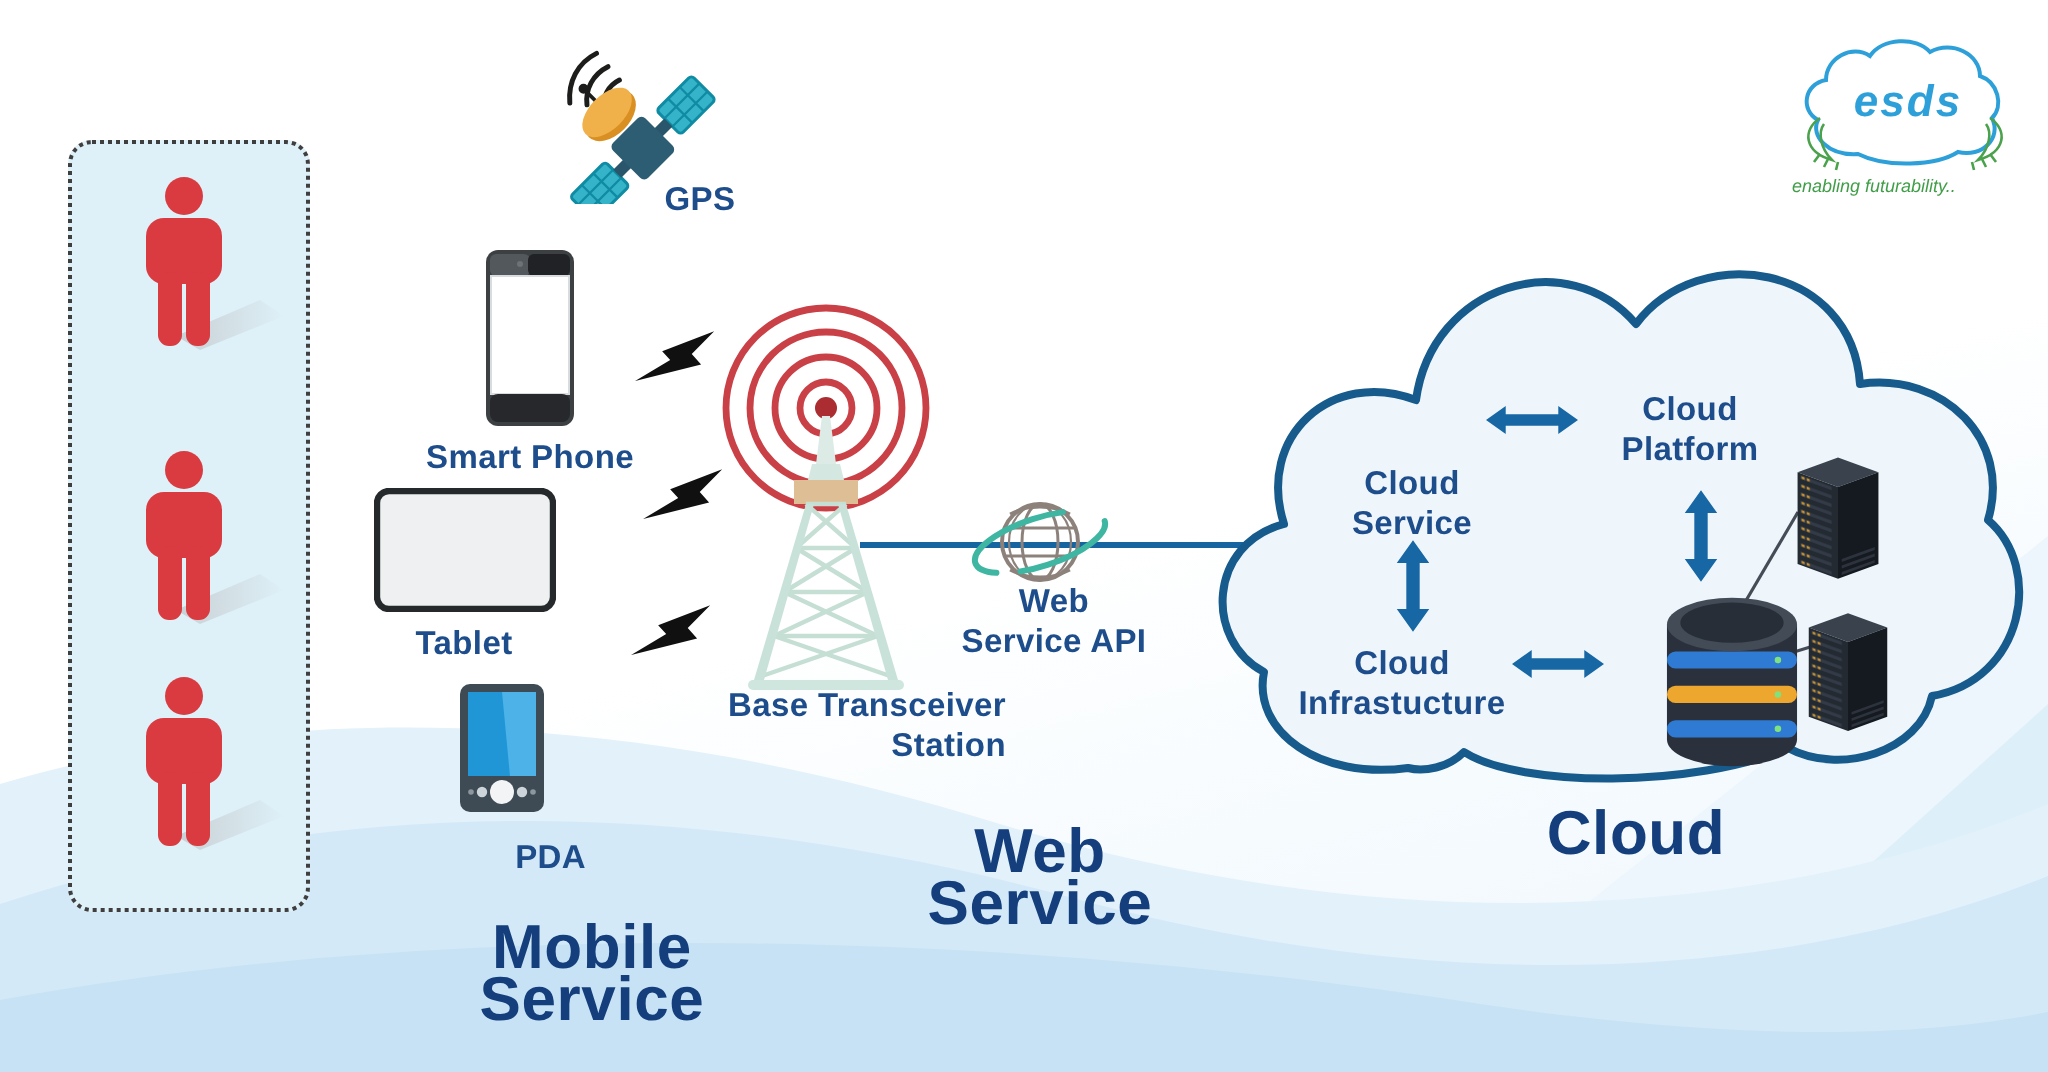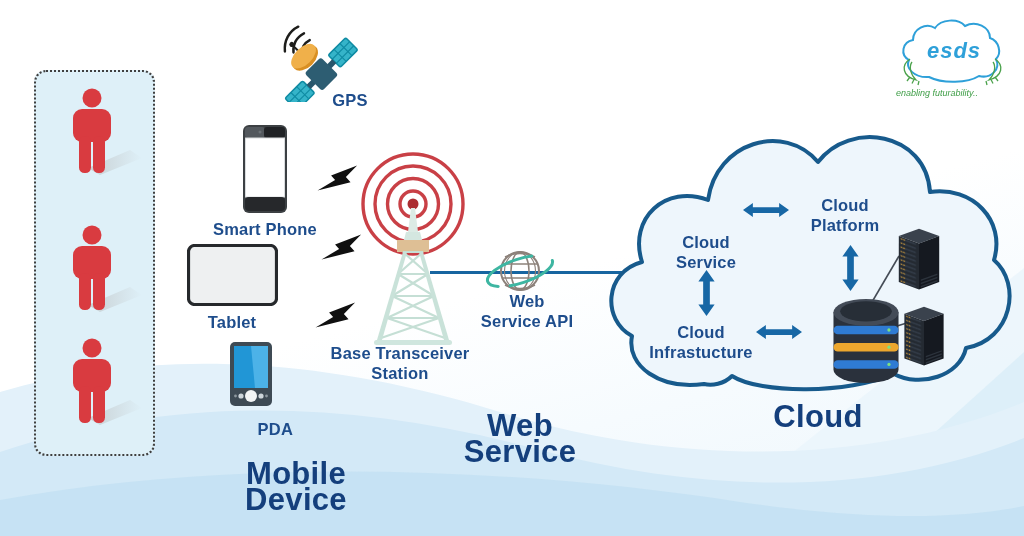--- a/index.html
+++ b/index.html
@@ -119,21 +119,21 @@
     <polygon points="22,5 39,5 39,47 26,47" fill="#4cb2e8"></polygon>
     <circle cx="22" cy="55" r="6" fill="#f2f4f5"></circle>
     <circle cx="12" cy="55" r="2.6" fill="#cdd5da"></circle>
     <circle cx="32" cy="55" r="2.6" fill="#cdd5da"></circle>
     <circle cx="6.5" cy="55" r="1.4" fill="#8d979e"></circle>
     <circle cx="37.5" cy="55" r="1.4" fill="#8d979e"></circle>
   </svg>
   <div class="lbl item" style="left:209px;top:419px;width:84px;text-align:right;">PDA</div>
 
   <div class="lbl section" style="left:226px;top:461px;width:140px;">Mobile
-Device</div>
+Service</div>
 
   <svg class="abs" style="left:312px;top:153px;width:56px;height:56px" viewBox="0 0 56 56">
     <polygon transform="rotate(48 28 28) translate(16 5)" points="12,0 2,26 8,26 4,46 20,16 13,16" fill="#101010"></polygon>
   </svg>
   <svg class="abs" style="left:316px;top:222px;width:56px;height:56px" viewBox="0 0 56 56">
     <polygon transform="rotate(48 28 28) translate(16 5)" points="12,0 2,26 8,26 4,46 20,16 13,16" fill="#101010"></polygon>
   </svg>
   <svg class="abs" style="left:310px;top:290px;width:56px;height:56px" viewBox="0 0 56 56">
     <polygon transform="rotate(48 28 28) translate(16 5)" points="12,0 2,26 8,26 4,46 20,16 13,16" fill="#101010"></polygon>
   </svg>
@@ -158,21 +158,21 @@
       <path d="M35,58 L60,80 M55,58 L30,80"></path>
       <path d="M30,80 L66,102 M60,80 L24,102"></path>
       <path d="M24,102 L71,124 M66,102 L19,124"></path>
       <path d="M19,124 L77,144 M71,124 L13,144"></path>
       <path d="M35,58 h20 M30,80 h30 M24,102 h42 M19,124 h52"></path>
     </g>
     <path d="M35,58 L9,146 L14,146 L39,58 Z" fill="#c9e2d9"></path>
     <path d="M55,58 L81,146 L76,146 L51,58 Z" fill="#c9e2d9"></path>
     <rect x="6" y="146" width="78" height="5" rx="2.5" fill="#cfe6de"></rect>
   </svg>
-  <div class="lbl item" style="left:308px;top:343px;width:184px;">Base Transceiver
+  <div class="lbl item" style="left:319px;top:343px;width:184px;text-align:right;">Base Transceiver
 Station</div>
 
   <svg class="abs" style="left:482px;top:242px;width:76px;height:58px" viewBox="0 0 76 58">
     <g fill="none" stroke="#8d827b" stroke-width="1.5">
       <circle cx="38" cy="29" r="19" stroke-width="2"></circle>
       <ellipse cx="38" cy="29" rx="9" ry="19"></ellipse>
       <ellipse cx="38" cy="29" rx="15.5" ry="19" stroke-width="1.1"></ellipse>
       <path d="M20.5,22 h35 M20.5,36 h35 M23,15 a24,16 0 0 1 30,0 M23,43 a24,16 0 0 0 30,0"></path>
     </g>
     <ellipse cx="38" cy="29" rx="34" ry="12" fill="none" stroke="#3eb6a2" stroke-width="3" transform="rotate(-18 38 29)" stroke-dasharray="52 12 66 40" stroke-linecap="round"></ellipse>

